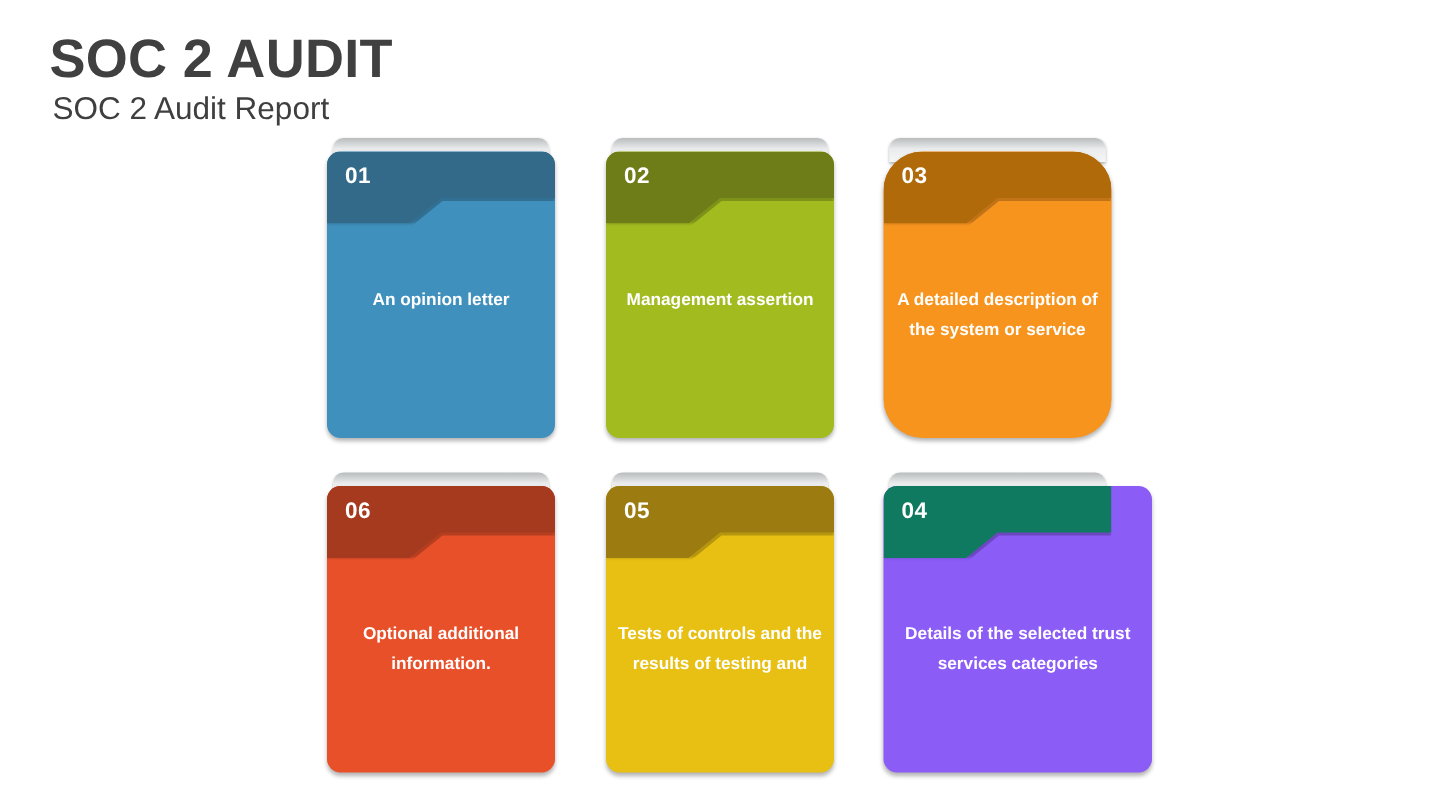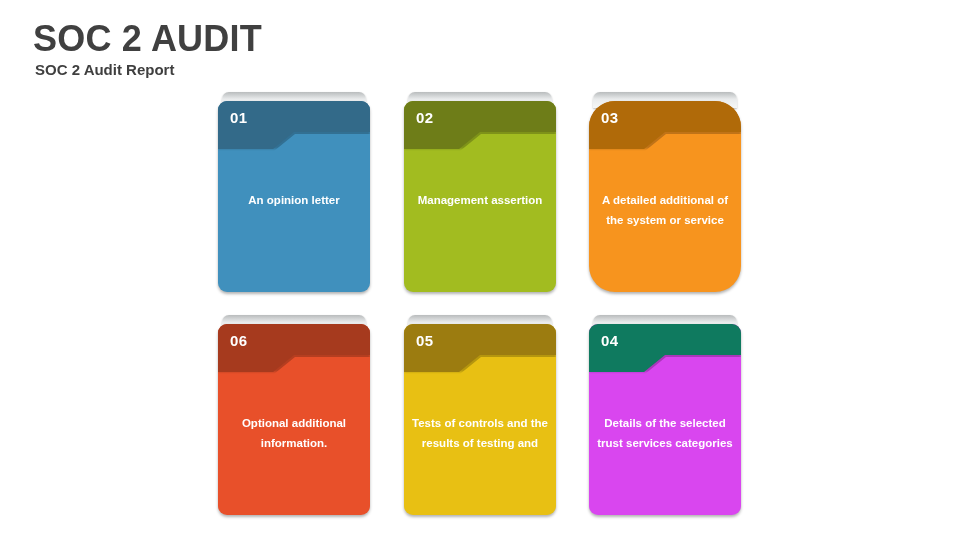--- a/index.html
+++ b/index.html
@@ -30,22 +30,22 @@
     font-size: 36px;
     font-weight: bold;
     color: #404040;
     letter-spacing: 0.2px;
     white-space: nowrap;
   }
   .subtitle {
     position: absolute;
     left: 35px;
     top: 61px;
-    font-size: 15px;
-    font-weight: bold;
+    font-size: 21px;
+    font-weight: normal;
     color: #3f3f3f;
     white-space: nowrap;
   }
 
   
   .cards {
     position: absolute;
     left: 0;
     top: 0;
     width: 960px;
@@ -162,21 +162,21 @@
         <div class="card-text">Management assertion</div>
       </div>
     </div>
 
     <div class="card pos-r1 pos-c3">
       <div class="card-stack"></div>
       <div class="card-body" style="background: rgb(247, 148, 30); border-radius: 26px;">
         <div class="card-head-shadow"></div>
         <div class="card-head" style="background: rgb(176, 106, 9);"></div>
         <div class="card-number">03</div>
-        <div class="card-text">A detailed additional of the system or service</div>
+        <div class="card-text">A detailed description of the system or service</div>
       </div>
     </div>
 
     <div class="card pos-r2 pos-c1">
       <div class="card-stack"></div>
       <div class="card-body" style="background: rgb(232, 80, 42);">
         <div class="card-head-shadow"></div>
         <div class="card-head" style="background: rgb(166, 58, 30);"></div>
         <div class="card-number">06</div>
         <div class="card-text">Optional additional information.</div>
@@ -188,21 +188,21 @@
       <div class="card-body" style="background: rgb(232, 192, 19);">
         <div class="card-head-shadow"></div>
         <div class="card-head" style="background: rgb(156, 124, 16);"></div>
         <div class="card-number">05</div>
         <div class="card-text">Tests of controls and the results of testing and</div>
       </div>
     </div>
 
     <div class="card pos-r2 pos-c3">
       <div class="card-stack"></div>
-      <div class="card-body" style="background: #d946ef;">
+      <div class="card-body" style="background: #8b5cf6; padding-left: 27px;">
         <div class="card-head-shadow"></div>
         <div class="card-head" style="background: rgb(15, 122, 95);"></div>
         <div class="card-number">04</div>
         <div class="card-text">Details of the selected trust services categories</div>
       </div>
     </div>
 
   </div>
 </div>
 

